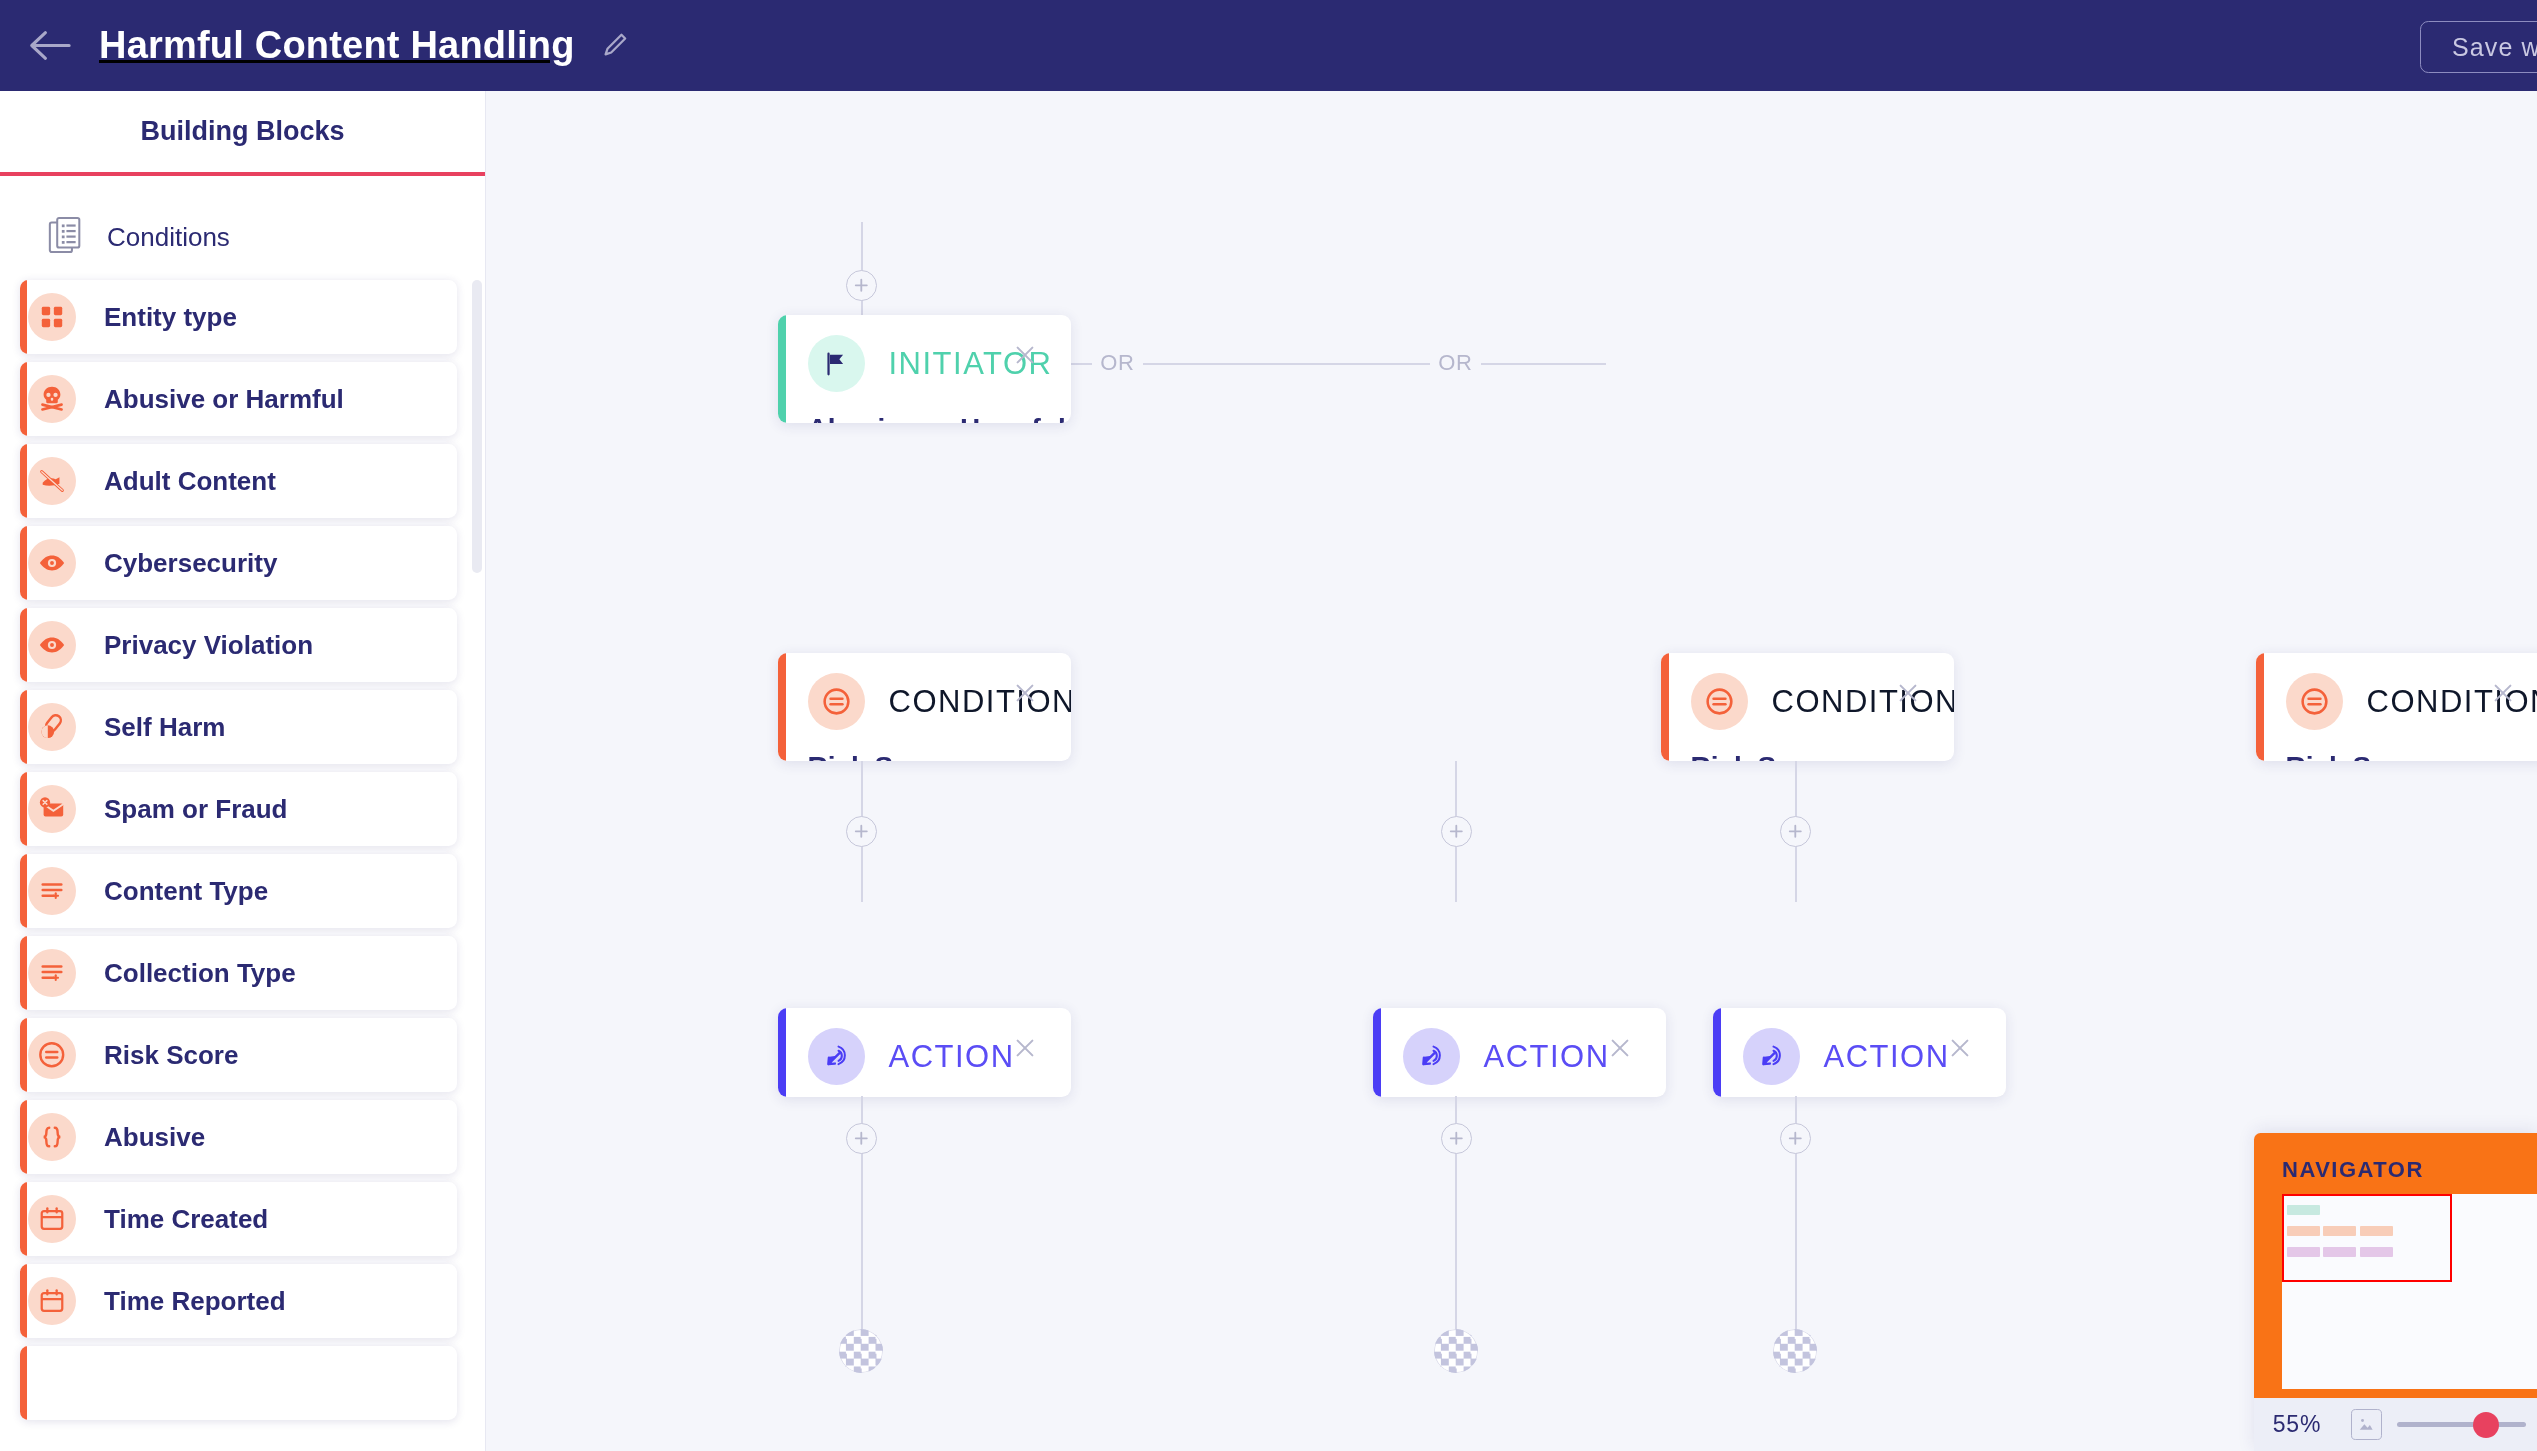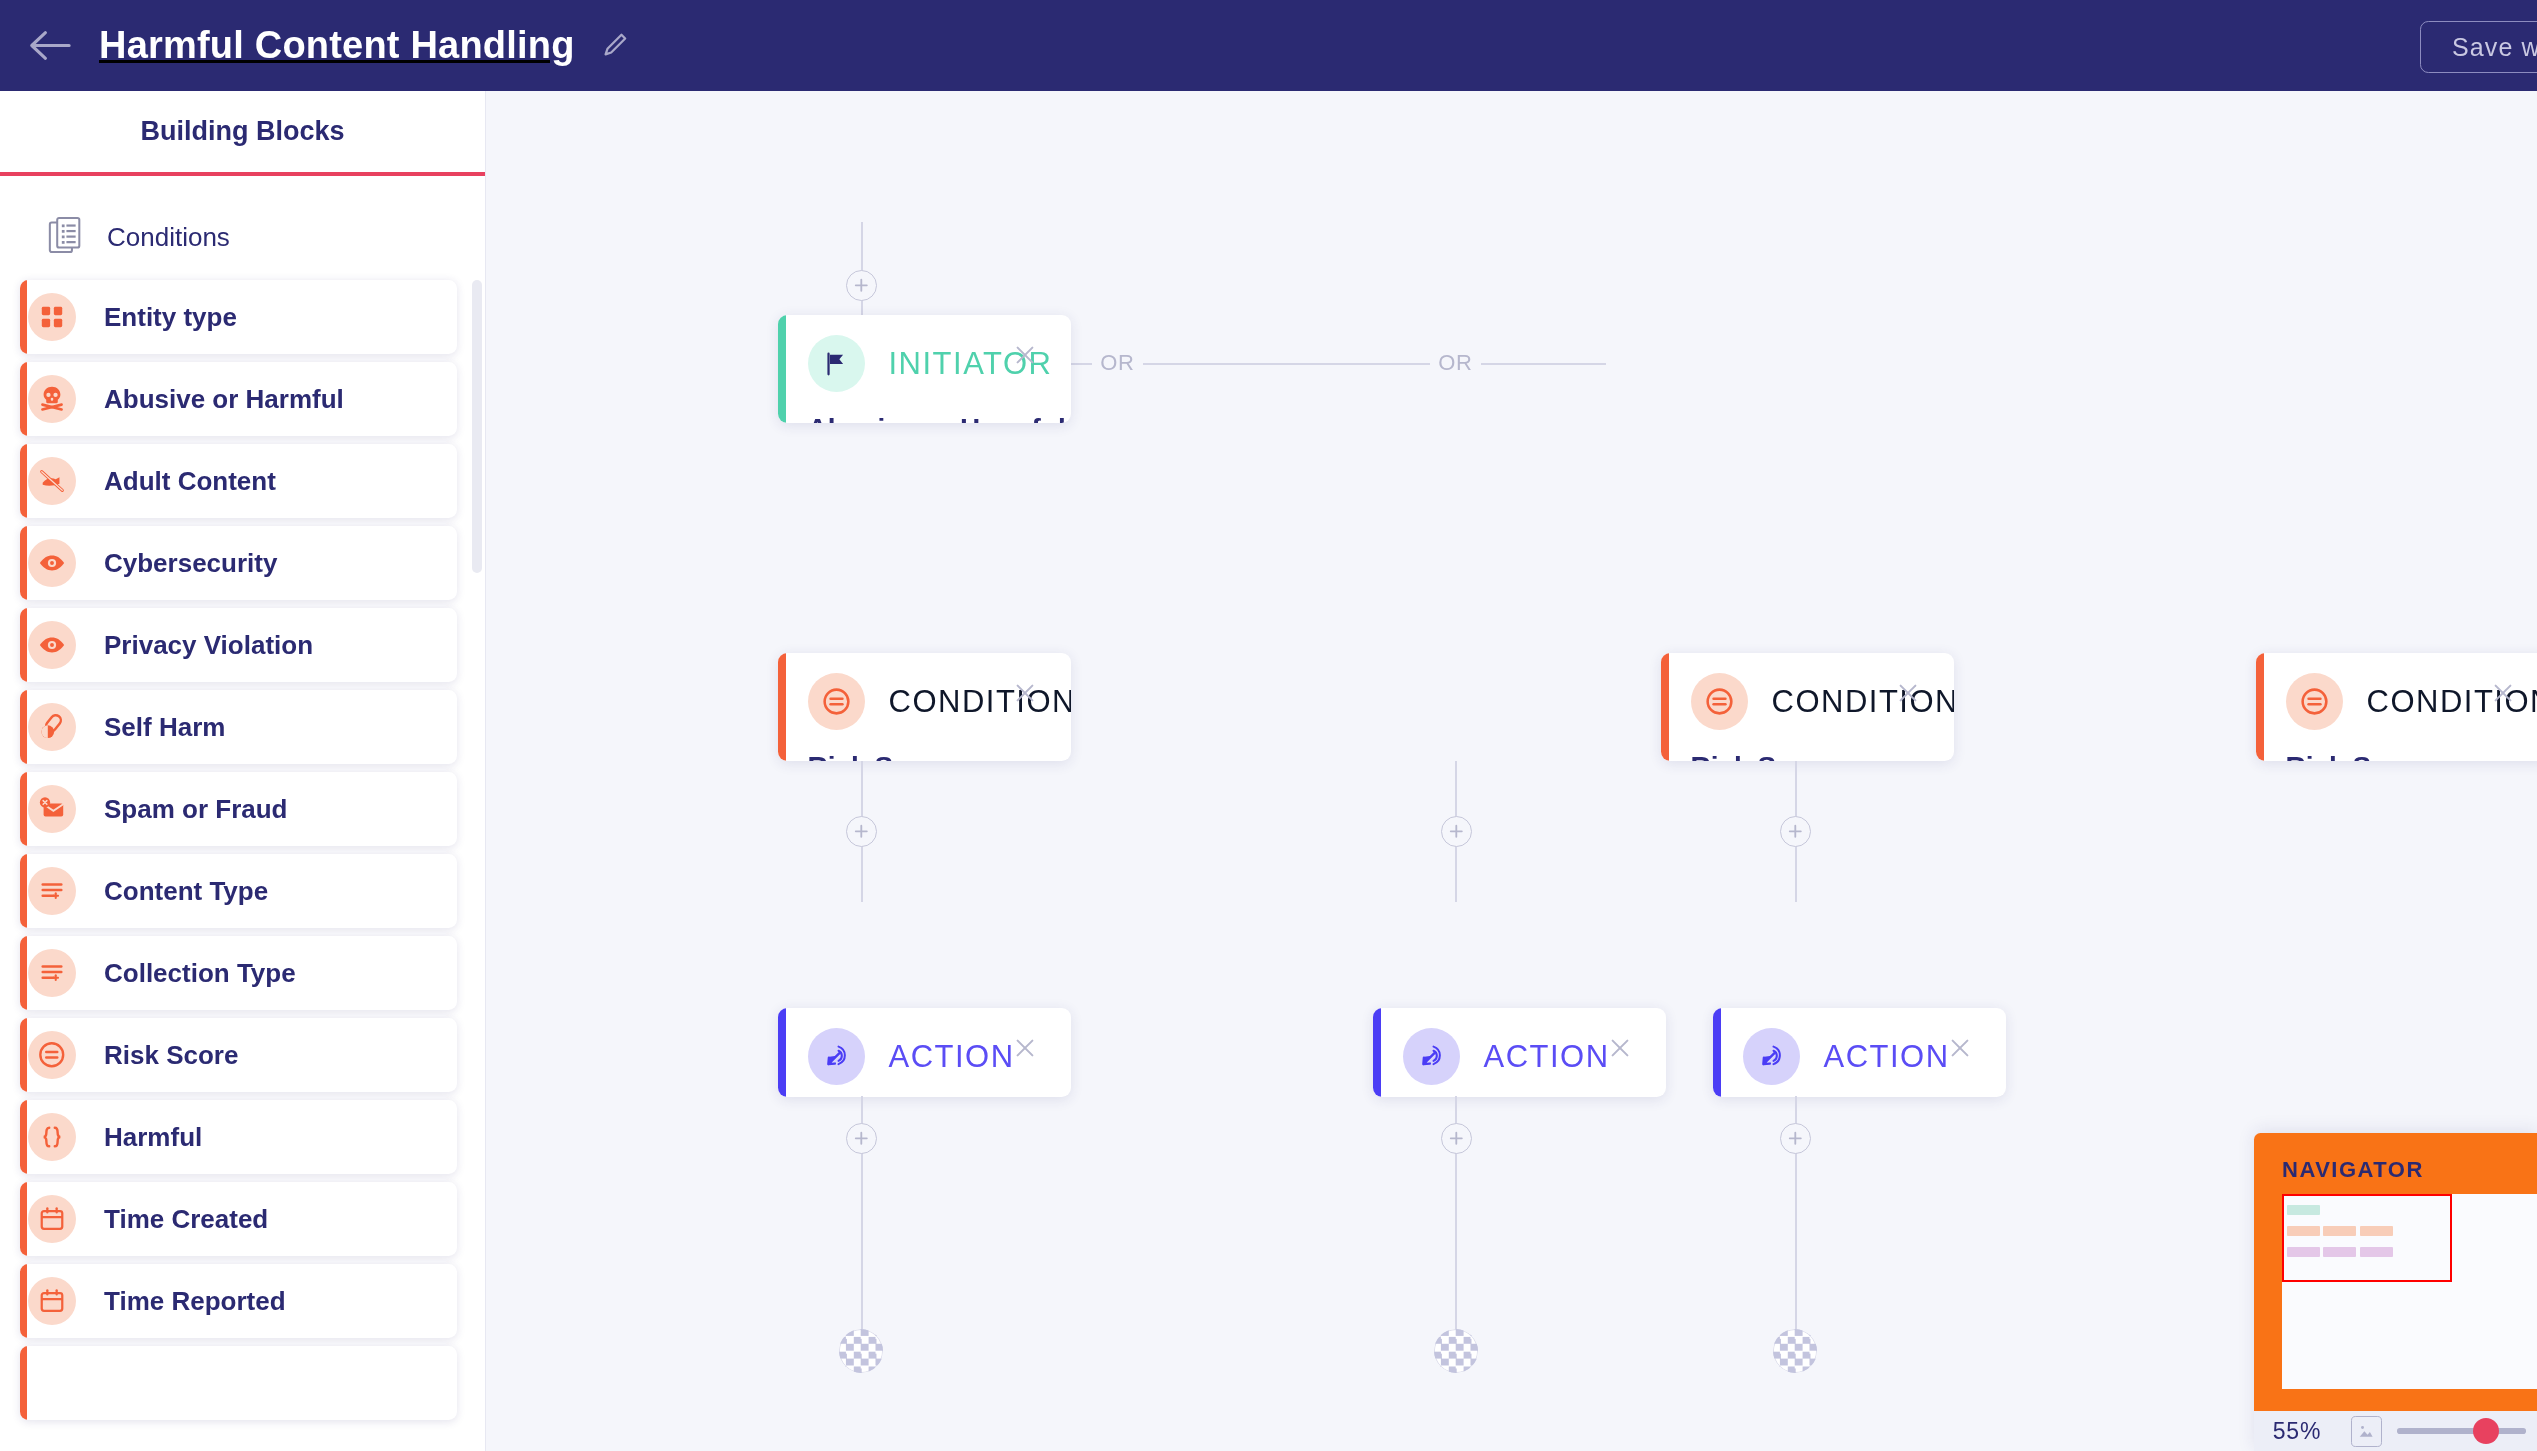--- a/index.html
+++ b/index.html
@@ -228,21 +228,21 @@
   }
   .nav-view {
     position: absolute; left: 28px; top: 61px;
     width: 170px; height: 88px;
     border: 2.8px solid #ff0000;
     cursor: move;
   }
   .mini { position: absolute; height: 10px; border-radius: 0.9px; }
   .nav-footer {
     position: absolute; left: 0; bottom: 0;
-    width: 284px; height: 40px;
+    width: 284px; height: 53px;
     background: #eceef7;
     display: flex; align-items: center;
   }
   .zoom-pct {
     width: 86px; text-align: center;
     color: #2b2a72; font-size: 23px; letter-spacing: 0.9px;
   }
   .fit-icon {
     width: 31px; height: 31px; margin-left: 11px;
     border: 1.8px solid #b0b2cc; border-radius: 4.6px;
@@ -426,21 +426,21 @@
       <span class="block-label">Risk Score</span>
     </div>
 
     <div class="block-item">
       <span class="block-icon">
         <svg width="28" height="28" viewBox="0 0 30 30" fill="none" stroke="#f4613a" stroke-width="2.6" stroke-linecap="round">
           <path d="M12 5c-3 0-3 4-3 5s0 5-3 5c3 0 3 4 3 5s0 5 3 5"></path>
           <path d="M18 5c3 0 3 4 3 5s0 5 3 5c-3 0-3 4-3 5s0 5-3 5"></path>
         </svg>
       </span>
-      <span class="block-label">Harmful</span>
+      <span class="block-label">Abusive</span>
     </div>
 
     <div class="block-item">
       <span class="block-icon">
         <svg width="28" height="28" viewBox="0 0 30 30" fill="none" stroke="#f4613a" stroke-width="2.4">
           <rect x="4" y="6.5" width="22" height="19" rx="2.4"></rect>
           <line x1="4" y1="13" x2="26" y2="13"></line>
           <line x1="10" y1="3.5" x2="10" y2="8" stroke-linecap="round"></line>
           <line x1="20" y1="3.5" x2="20" y2="8" stroke-linecap="round"></line>
         </svg>

